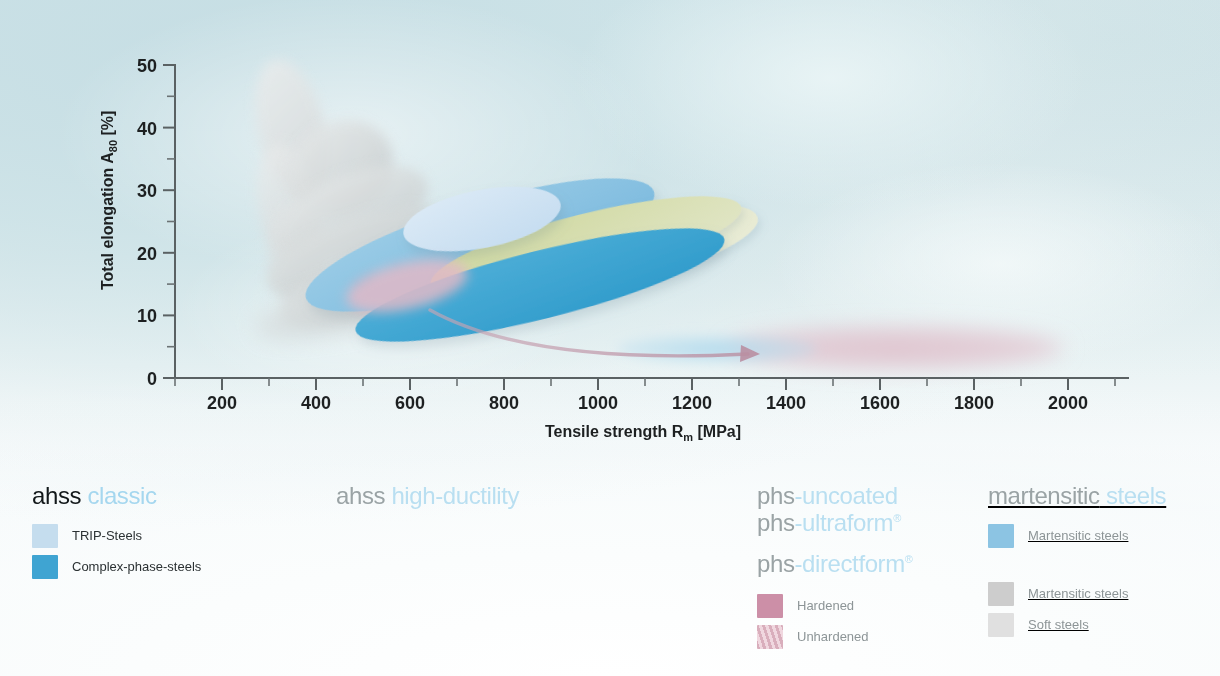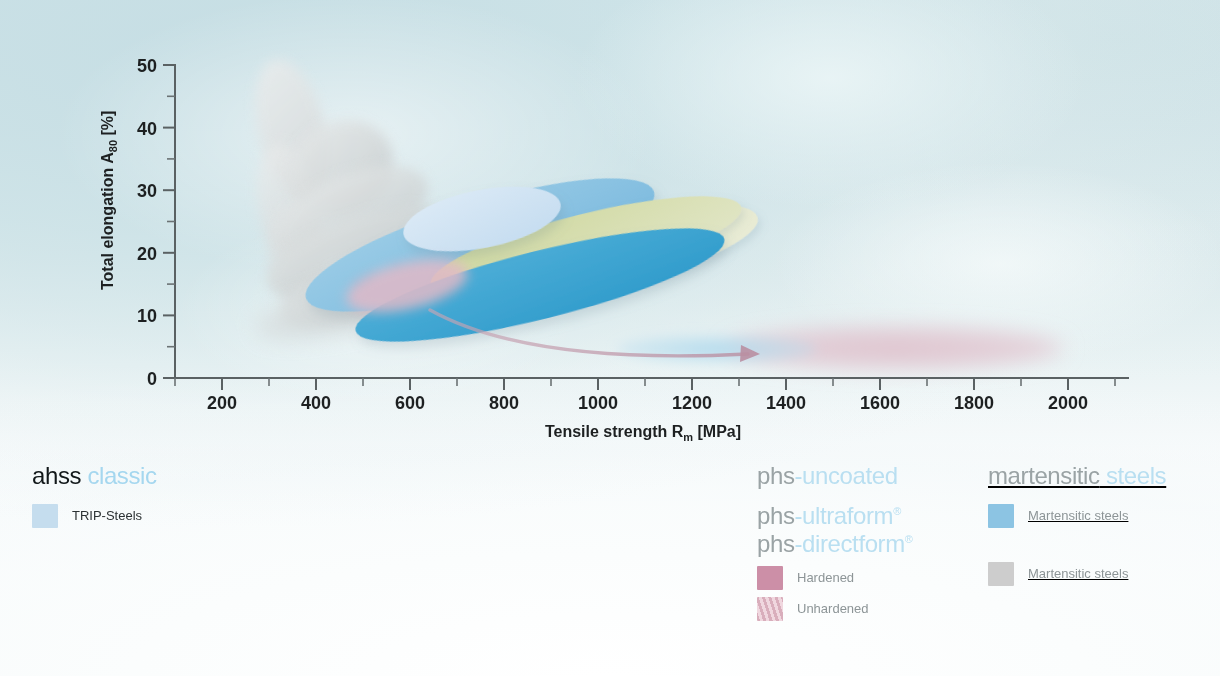--- a/index.html
+++ b/index.html
@@ -41,21 +41,21 @@
   }
   .ticklabel.y{text-anchor:end;}
   .ticklabel.x{text-anchor:middle;}
   .axis-title{
     font-family:"Liberation Sans", sans-serif;
     font-size:16px;font-weight:700;fill:#1d2021;
   }
   .axis-title .sub{font-size:11px;}
 
   
-  #legend{position:absolute;left:0;top:442px;width:1036px;height:214px;}
+  #legend{position:absolute;left:0;top:462px;width:1036px;height:214px;}
   .lgroup{position:absolute;}
   .lhead{
     font-size:24px;font-weight:400;letter-spacing:-0.4px;
     white-space:nowrap;line-height:1;margin-bottom:14px;
   }
   .lhead .strong{font-weight:400;}
   .lhead .accent{color:#a5d7ef;}
   .lhead .sup{font-size:11px;vertical-align:super;}
   .lrow{display:flex;align-items:center;height:27px;margin-bottom:4px;white-space:nowrap;}
   .sw{width:26px;height:24px;flex:0 0 26px;margin-right:14px;border-radius:1px;}
@@ -266,33 +266,40 @@
   <div id="legend">
 
     <div class="lgroup" style="left:32px;top:22px;">
       <div class="lhead">
         <span class="strong" style="color:#12181a">ahss</span><span class="accent"> classic</span>
       </div>
       <div class="lrow">
         <span class="sw" style="background:#c5ddee"></span>
         <span class="ltext" style="color:#2b3133">TRIP-Steels</span>
       </div>
+      <div class="lrow">
+        <span class="sw" style="background:#3fa4d2"></span>
+        <span class="ltext" style="color:#2b3133">Complex-phase-steels</span>
+      </div>
     </div>
 
     <div class="lgroup" style="left:336px;top:22px;">
+      <div class="lhead">
+        <span class="strong" style="color:#9aa3a5">ahss</span><span style="color:#b9dff1"> high-ductility</span>
+      </div>
     </div>
 
     <div class="lgroup" style="left:757px;top:22px;">
+      <div class="lhead" style="margin-bottom:3px">
+        <span style="color:#9aa3a5">phs</span><span style="color:#b9dff1">-uncoated</span>
+      </div>
+      <div class="lhead" style="margin-bottom:17px">
+        <span style="color:#9aa3a5">phs</span><span style="color:#b9dff1">-ultraform</span><span class="sup" style="color:#b9dff1">®</span>
+      </div>
       <div class="lhead" style="margin-bottom:16px">
-        <span style="color:#9aa3a5">phs</span><span style="color:#b9dff1">-uncoated</span>
-      </div>
-      <div class="lhead" style="margin-bottom:4px">
-        <span style="color:#9aa3a5">phs</span><span style="color:#b9dff1">-ultraform</span><span class="sup" style="color:#b9dff1">®</span>
-      </div>
-      <div class="lhead" style="margin-bottom:8px">
         <span style="color:#9aa3a5">phs</span><span style="color:#b9dff1">-directform</span><span class="sup" style="color:#b9dff1">®</span>
       </div>
       <div class="lrow">
         <span class="sw" style="background:#cc8fa7"></span>
         <span class="ltext" style="color:#8d9597">Hardened</span>
       </div>
       <div class="lrow">
         <span class="sw sw-striped"></span>
         <span class="ltext" style="color:#8d9597">Unhardened</span>
       </div>
@@ -304,16 +311,20 @@
       </div>
       <div class="lrow">
         <span class="sw" style="background:#8cc4e3"></span>
         <span class="ltext" style="color:#8d9597">Martensitic steels</span>
       </div>
       <div style="height:27px"></div>
       <div class="lrow">
         <span class="sw" style="background:#cdcdcd"></span>
         <span class="ltext" style="color:#8d9597">Martensitic steels</span>
       </div>
+      <div class="lrow">
+        <span class="sw" style="background:#e0e0e0"></span>
+        <span class="ltext" style="color:#8d9597">Soft steels</span>
+      </div>
     </div>
 
   </div>
 </div>
 
 </body></html>

